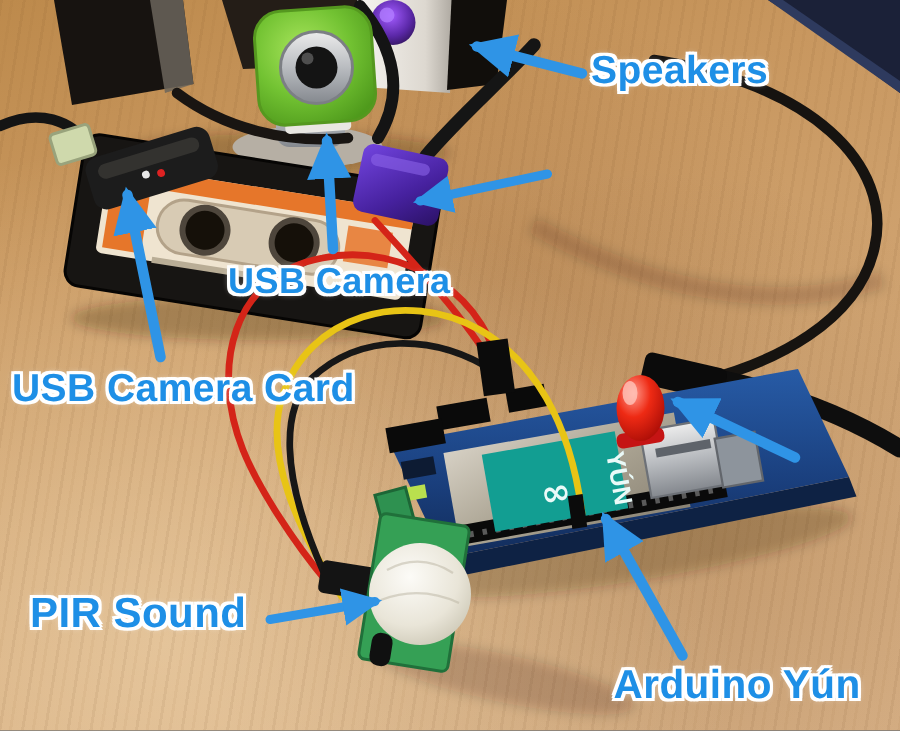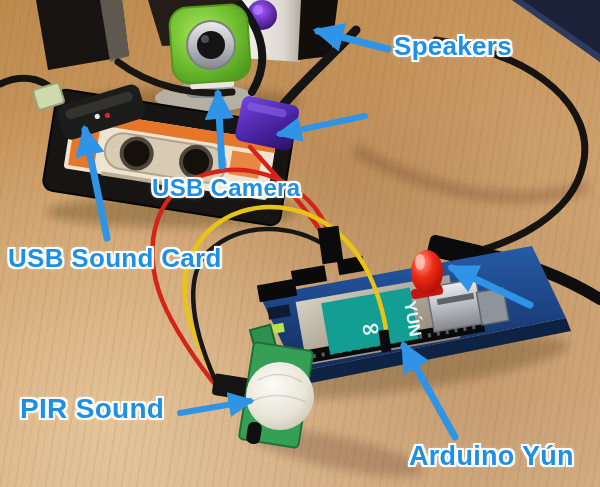--- a/index.html
+++ b/index.html
@@ -229,16 +229,16 @@
       <rect x="190" y="76" width="44" height="12" rx="3" transform="rotate(-4 212 82)" fill="#e9e7e2"></rect>
       <rect x="171" y="6" width="78" height="76" rx="18" transform="rotate(-4 210 44)" fill="url(#greenGrad)" stroke="#55981f" stroke-width="2"></rect>
       <circle cx="211" cy="45" r="24" fill="url(#metalGrad)" stroke="#7c7f84" stroke-width="2"></circle>
       <circle cx="211" cy="45" r="14" fill="#141414"></circle>
       <circle cx="205" cy="39" r="4" fill="#4e4e4e"></circle>
     </g>
   </svg>
 
   <div class="lbl lbl-speakers">Speakers</div>
   <div class="lbl lbl-usb-camera">USB Camera</div>
-  <div class="lbl lbl-usb-sound-card">USB Sound Card</div>
+  <div class="lbl lbl-usb-sound-card">USB Camera Card</div>
   <div class="lbl lbl-pir-sensor">PIR Sound</div>
   <div class="lbl lbl-arduino-yun">Arduino Yún</div>
 </div>
 
 </body></html>

